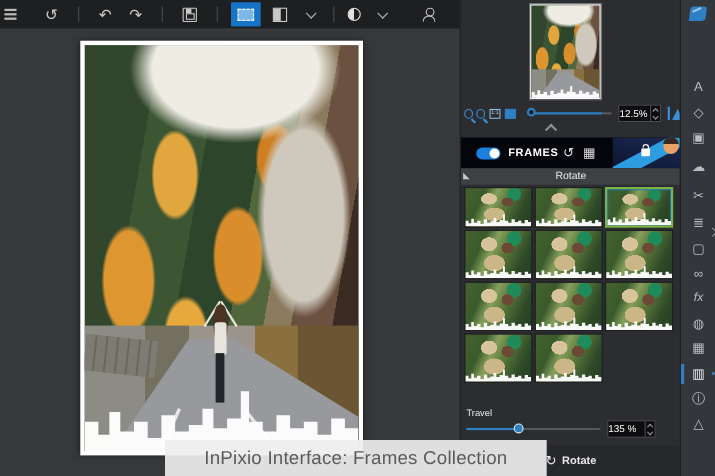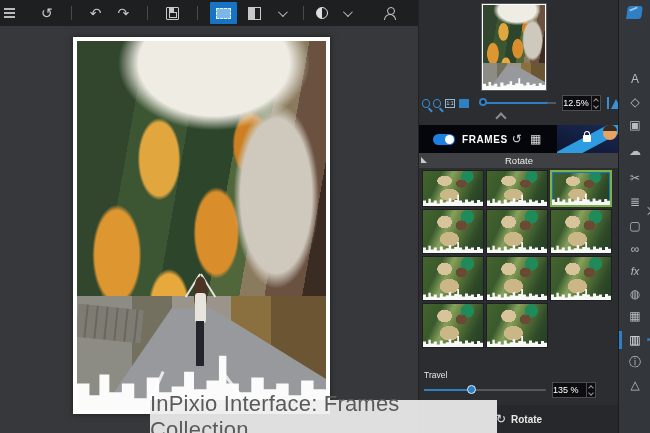--- a/index.html
+++ b/index.html
@@ -53,21 +53,21 @@
   .fig-hair{position:absolute;left:22%;top:0;width:56%;height:42%;background:#4c3323;border-radius:45% 45% 55% 55%;}
   .fig-top{position:absolute;left:26%;top:18%;width:48%;height:34%;background:#e7e4de;border-radius:3px;}
   .fig-arm{position:absolute;top:-6%;width:9%;height:30%;background:#e7e4de;}
   .fig-arm.a1{left:12%;transform:rotate(32deg);}
   .fig-arm.a2{right:12%;transform:rotate(-32deg);}
   .fig-legs{position:absolute;left:32%;top:50%;width:36%;height:50%;background:#22252c;}
   .skyline{position:absolute;left:0;bottom:0;width:100%;background:#fff;opacity:.96;
     clip-path:polygon(0 100%,0 55%,5% 55%,5% 75%,9% 75%,9% 40%,13% 40%,13% 70%,18% 70%,18% 55%,23% 55%,23% 80%,28% 80%,28% 45%,33% 45%,33% 70%,38% 70%,38% 60%,43% 60%,43% 35%,47% 35%,47% 65%,52% 65%,52% 50%,57% 50%,57% 8%,60% 8%,60% 55%,65% 55%,65% 70%,70% 70%,70% 45%,75% 45%,75% 65%,80% 65%,80% 55%,85% 55%,85% 75%,90% 75%,90% 50%,95% 50%,95% 65%,100% 65%,100% 100%);}
   .photo .skyline{height:16%;}
   .caption{position:absolute;left:150px;top:400px;width:347px;height:33px;background:rgba(238,238,238,.92);
-    display:flex;align-items:center;justify-content:center;font-size:22px;color:#5a5a5a;letter-spacing:.2px;z-index:30;}
+    display:flex;align-items:center;justify-content:center;font-size:17px;color:#5a5a5a;letter-spacing:.2px;z-index:30;}
 
   
   .rightpanel{position:absolute;left:418px;top:0;width:200px;height:433px;background:#2b2d30;border-left:1px solid #222;}
   .preview{position:absolute;left:62px;top:3px;width:66px;height:88px;border:1px solid #55585c;padding:1px;background:#fff;}
   .preview .photo-img{padding:0;}
   .preview .skyline{height:14%;}
 
   .zoomrow{position:absolute;left:0;top:94px;width:200px;height:18px;display:flex;align-items:center;}
   .mag{position:relative;width:9px;height:9px;border:1.5px solid #3b8fd6;border-radius:50%;margin-left:3px;}
   .mag:after{content:"";position:absolute;right:-4px;bottom:-4px;width:5px;height:1.5px;background:#3b8fd6;transform:rotate(45deg);}

